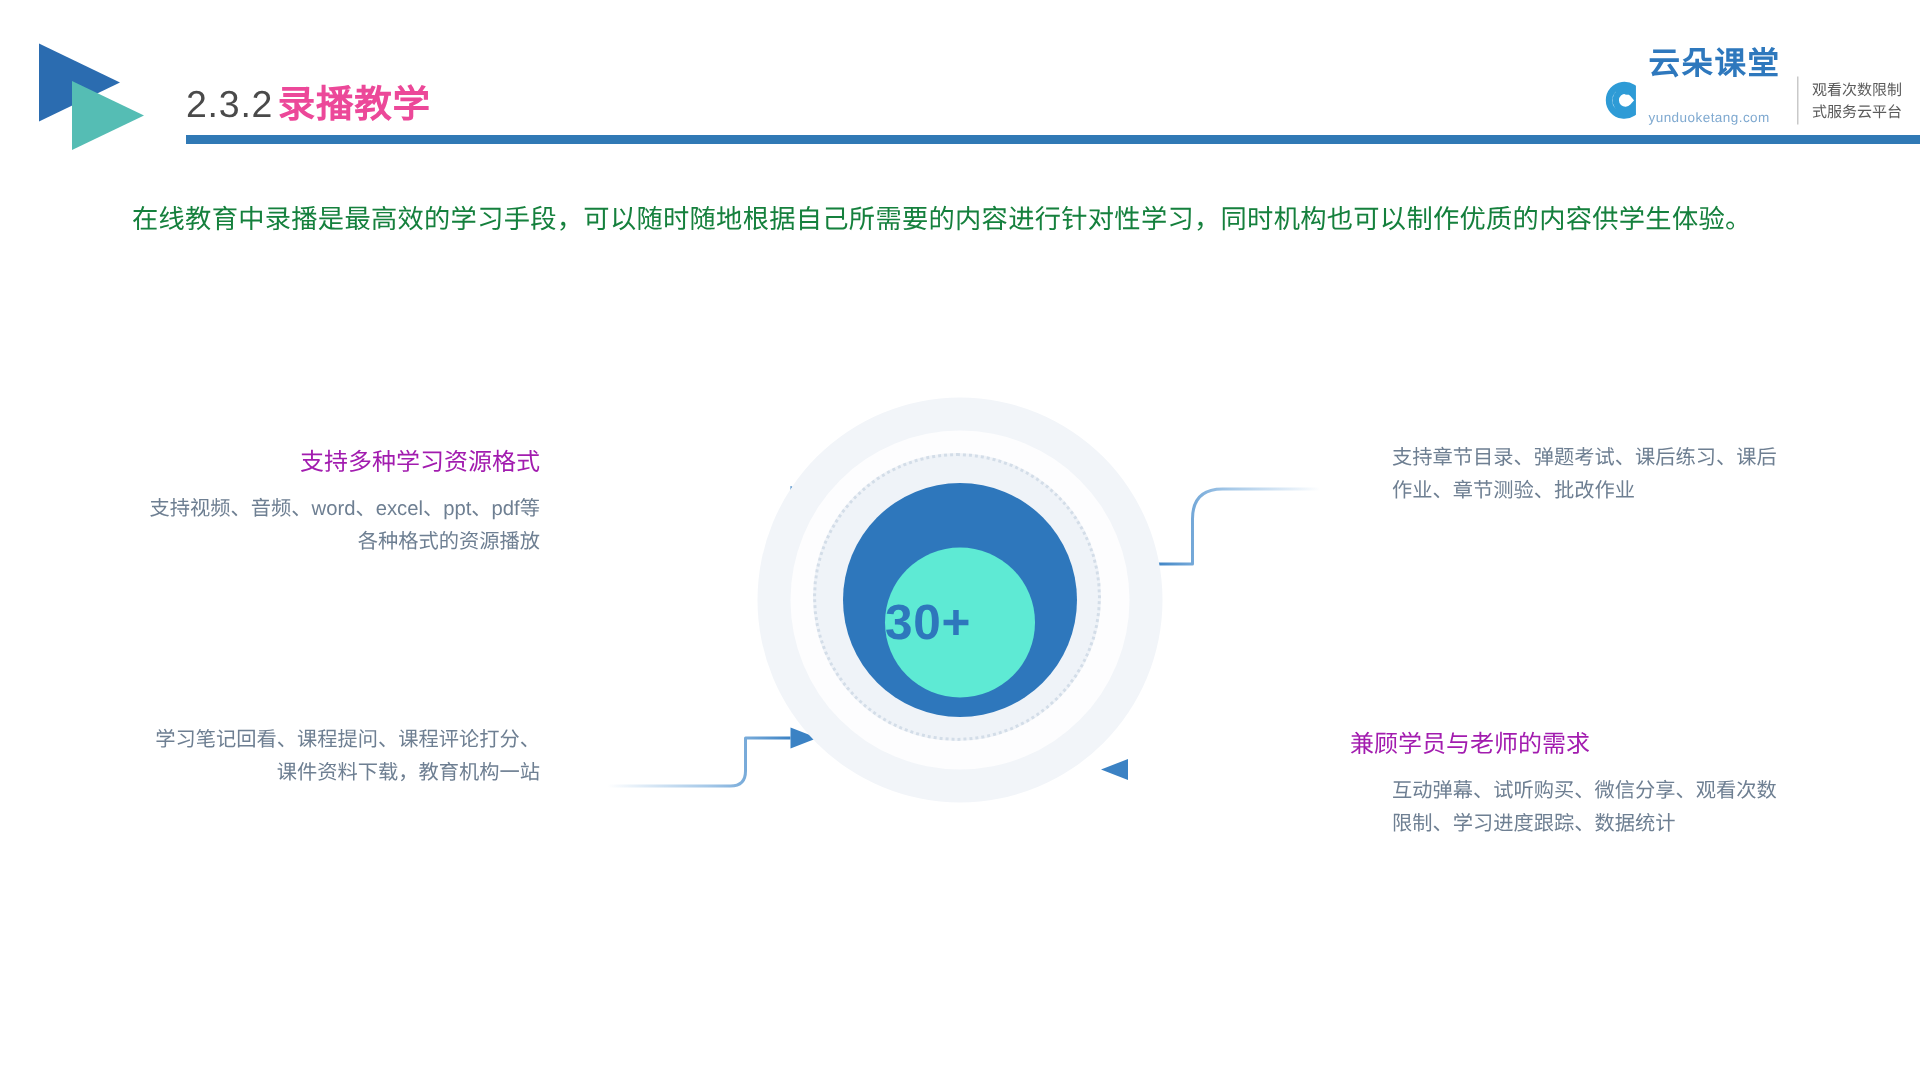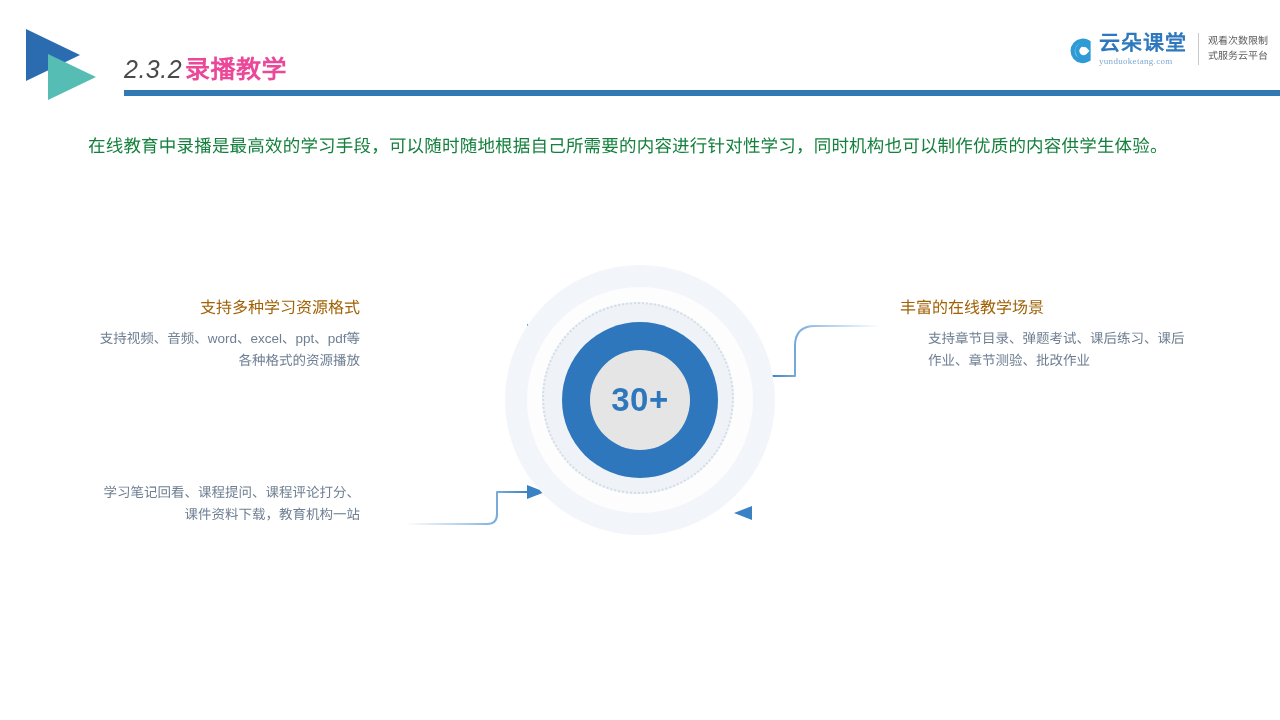--- a/index.html
+++ b/index.html
@@ -57,21 +57,20 @@
     left: 124px;
     top: 49px;
     font-size: 25px;
     color: #3C3C3C;
     white-space: nowrap;
     letter-spacing: 0.5px;
   }
   .page-title .num {
     font-weight: 400;
     color: #4A4A4A;
-    font-style: italic;
   }
   .page-title .name {
     font-weight: bold;
     color: #ec4899;
     margin-left: 3px;
   }
 
   .title-rule {
     position: absolute;
     left: 124px;
@@ -81,22 +80,21 @@
     background: #3079B5;
   }
 
   
   .corp-logo {
     position: absolute;
     right: 12px;
     top: 33px;
     height: 50px;
     display: flex;
-    align-items: flex-start;
-    font-family: Liberation Serif, serif;
+    align-items: flex-end;
   }
   .corp-cloud {
     width: 34px;
     height: 34px;
     margin-right: 2px;
     flex: 0 0 auto;
   }
   .corp-words {
     display: flex;
     flex-direction: column;
@@ -107,21 +105,21 @@
     font-size: 21px;
     font-weight: bold;
     color: #2E78BD;
     letter-spacing: 1px;
     white-space: nowrap;
   }
   .corp-en {
     font-size: 9px;
     color: #7FA9D0;
     letter-spacing: 0.3px;
-    margin-top: 3px;
+    margin-top: 21px;
     white-space: nowrap;
   }
   .corp-divider {
     width: 1px;
     height: 32px;
     background: #C9C9C9;
     margin: 0 9px 0 11px;
   }
   .corp-tag {
     font-size: 10px;
@@ -189,43 +187,42 @@
   }
   .hub-donut {
     position: absolute;
     left: 57px; top: 57px;
     width: 156px; height: 156px;
     border-radius: 50%;
     background: #2E77BC;
   }
   .hub-core {
     position: absolute;
-    left: 85px; top: 85px;
+    left: 85px; top: 100px;
     width: 100px; height: 100px;
     border-radius: 50%;
-    background: #e5e5e5;
+    background: #5eead4;
     display: flex;
     align-items: center;
-    justify-content: center;
   }
   .hub-value {
     font-size: 33px;
     font-weight: bold;
     color: #2E77BC;
     letter-spacing: 0.5px;
   }
 
   
   .feature {
     position: absolute;
     width: 290px;
   }
   .feature-title {
     font-size: 16px;
-    color: #a16207;
+    color: #a21caf;
     margin: 0 0 10px 0;
     white-space: nowrap;
   }
   .feature-desc {
     font-size: 13.5px;
     line-height: 1.65;
     color: #6E7F92;
     margin-left: 28px;
   }
   .feature.left {
@@ -324,18 +321,21 @@
   <div class="feature left f-tl">
     <div class="feature-title">支持多种学习资源格式</div>
     <div class="feature-desc">支持视频、音频、word、excel、ppt、pdf等各种格式的资源播放</div>
   </div>
 
   <div class="feature left f-bl">
     <div class="feature-desc">学习笔记回看、课程提问、课程评论打分、课件资料下载，教育机构一站</div>
   </div>
 
   <div class="feature right f-tr">
-    <div class="feature-title">丰富的在线教学场景</div>
     <div class="feature-desc">支持章节目录、弹题考试、课后练习、课后作业、章节测验、批改作业</div>
   </div>
 
+  <div class="feature right f-br">
+    <div class="feature-title">兼顾学员与老师的需求</div>
+    <div class="feature-desc">互动弹幕、试听购买、微信分享、观看次数限制、学习进度跟踪、数据统计</div>
+  </div>
 
 </div>
 
 </body></html>

